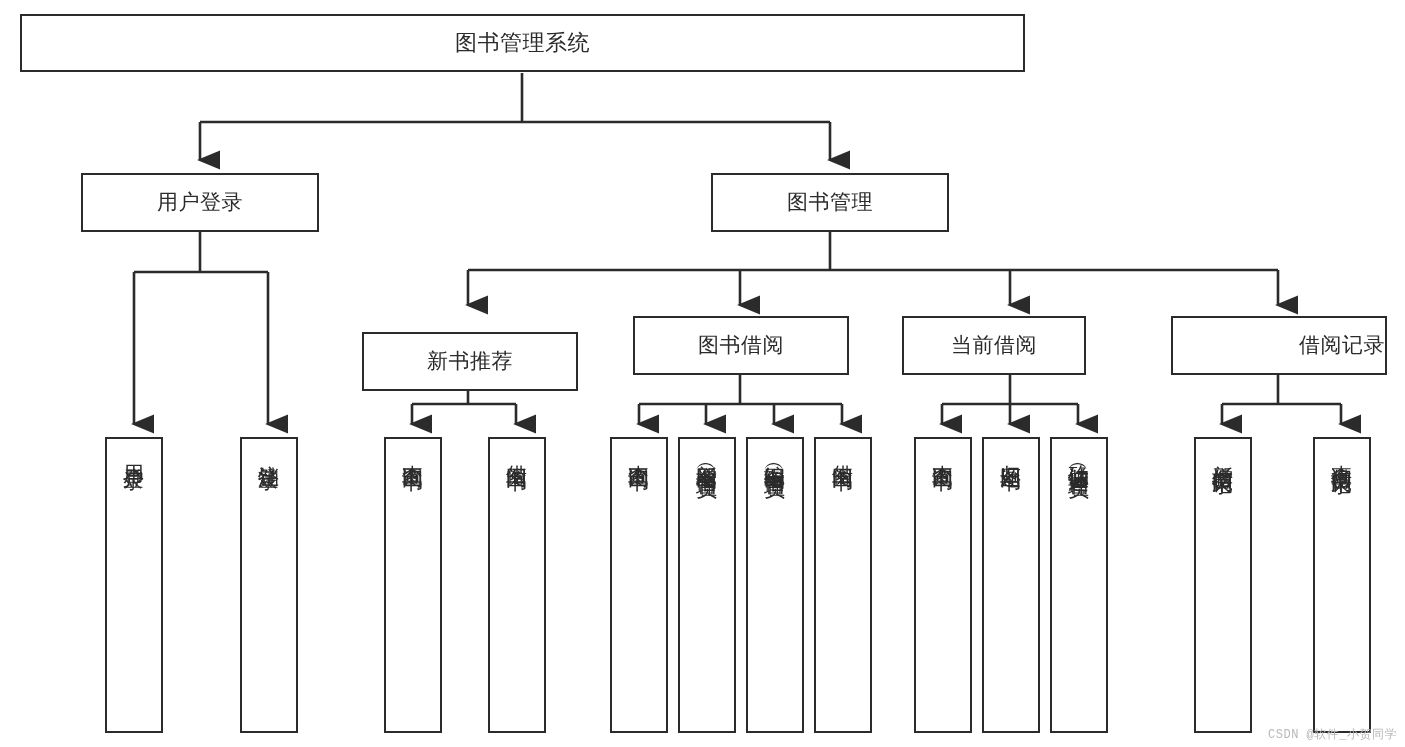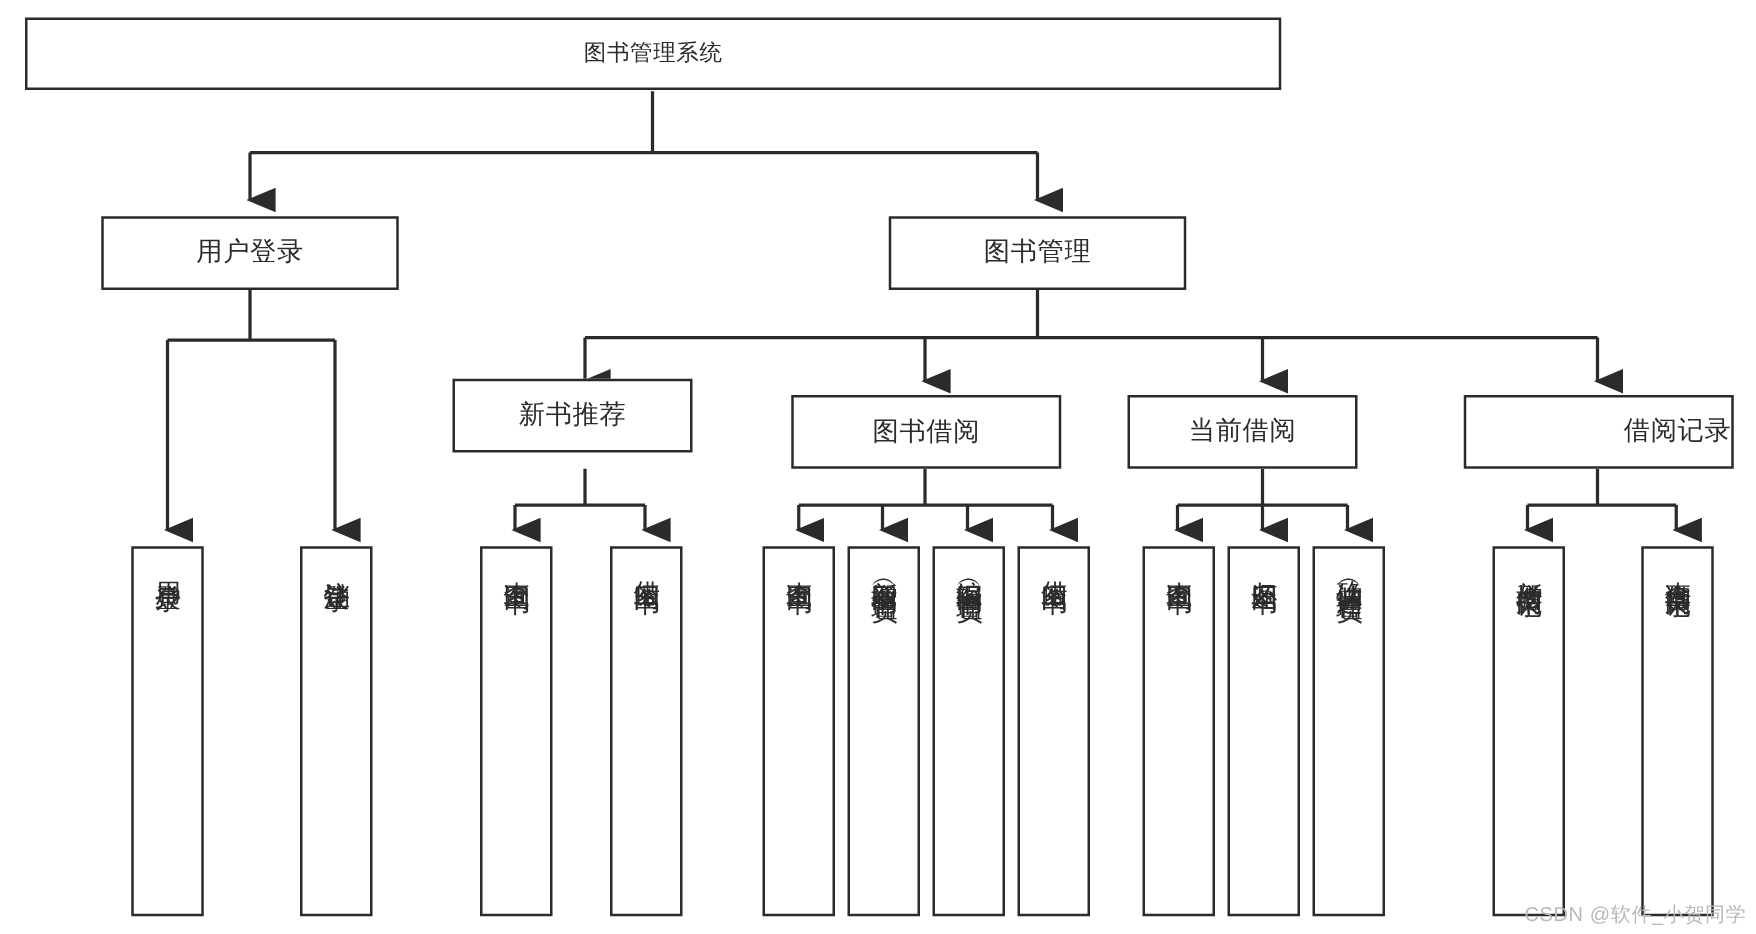--- a/index.html
+++ b/index.html
@@ -40,44 +40,45 @@
     color: #2b2b2b;
     text-align: center;
     line-height: 1.18;
     white-space: nowrap;
   }
   .node.horizontal .node-label {
     font-size: 21px;
     letter-spacing: 0.5px;
   }
   .node.root .node-label {
-    font-size: 18px;
+    font-size: 22px;
   }
   .node.vertical {
     align-items: flex-start;
     justify-content: center;
     padding-top: 9px;
   }
   .node.vertical .node-label {
     writing-mode: vertical-rl;
     text-orientation: upright;
     font-size: 21px;
     letter-spacing: 2px;
     line-height: 1;
     white-space: nowrap;
   }
   .watermark {
     position: absolute;
     right: 8px;
     bottom: 4px;
-    font-size: 16px;
+    font-size: 12px;
     color: #b8b8b8;
     letter-spacing: 0.5px;
     white-space: nowrap;
     pointer-events: none;
+    font-family: Liberation Mono, monospace;
   }
 </style>
 </head>
 <body>
 
 <div id="diagram-root">
 
   <svg class="wires" viewBox="0 0 1405 747" xmlns="http://www.w3.org/2000/svg">
     <defs>
       <marker id="arrow" viewBox="0 0 12 12" refX="6" refY="10.5" markerWidth="9" markerHeight="9" orient="auto-start-reverse">
@@ -135,21 +136,21 @@
     <span class="node-label">图书管理系统</span>
   </div>
 
   <div class="node horizontal" style="left:81px; top:173px; width:238px; height:59px;">
     <span class="node-label">用户登录</span>
   </div>
   <div class="node horizontal" style="left:711px; top:173px; width:238px; height:59px;">
     <span class="node-label">图书管理</span>
   </div>
 
-  <div class="node horizontal" style="left:362px; top:303px; width:192px; height:59px;">
+  <div class="node horizontal" style="left:362px; top:332px; width:216px; height:59px;">
     <span class="node-label">新书推荐</span>
   </div>
   <div class="node horizontal" style="left:633px; top:316px; width:216px; height:59px;font-family:Liberation Serif, serif;">
     <span class="node-label">图书借阅</span>
   </div>
   <div class="node horizontal" style="left:902px; top:316px; width:184px; height:59px;">
     <span class="node-label">当前借阅</span>
   </div>
   <div class="node horizontal" style="left:1171px; top:316px; width:216px; height:59px;justify-content:flex-end;">
     <span class="node-label">借阅记录</span>

